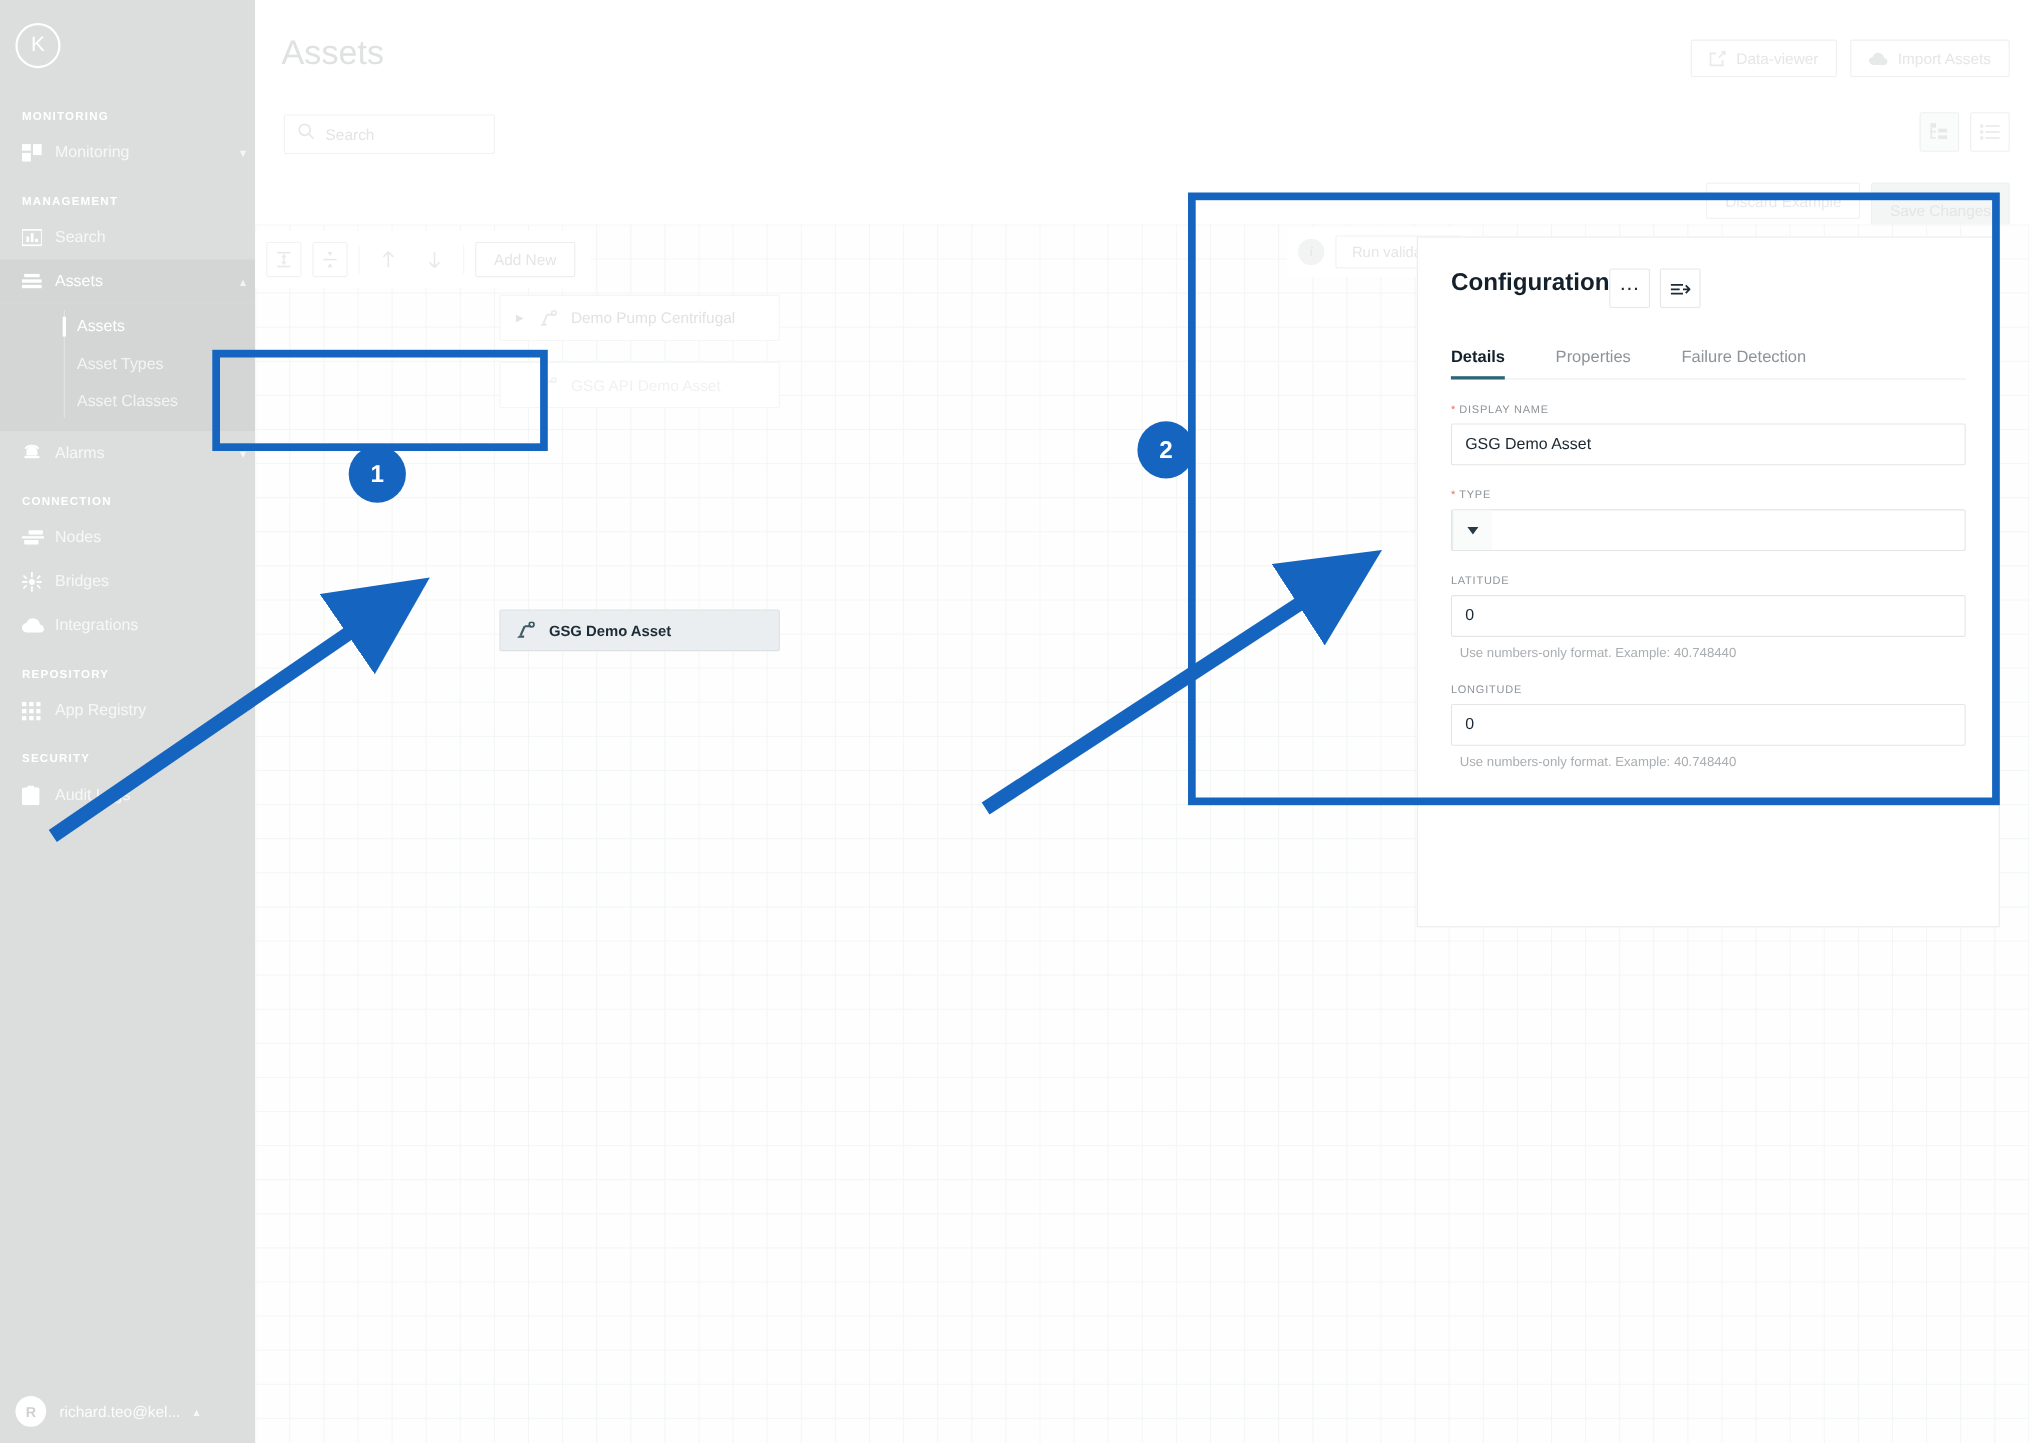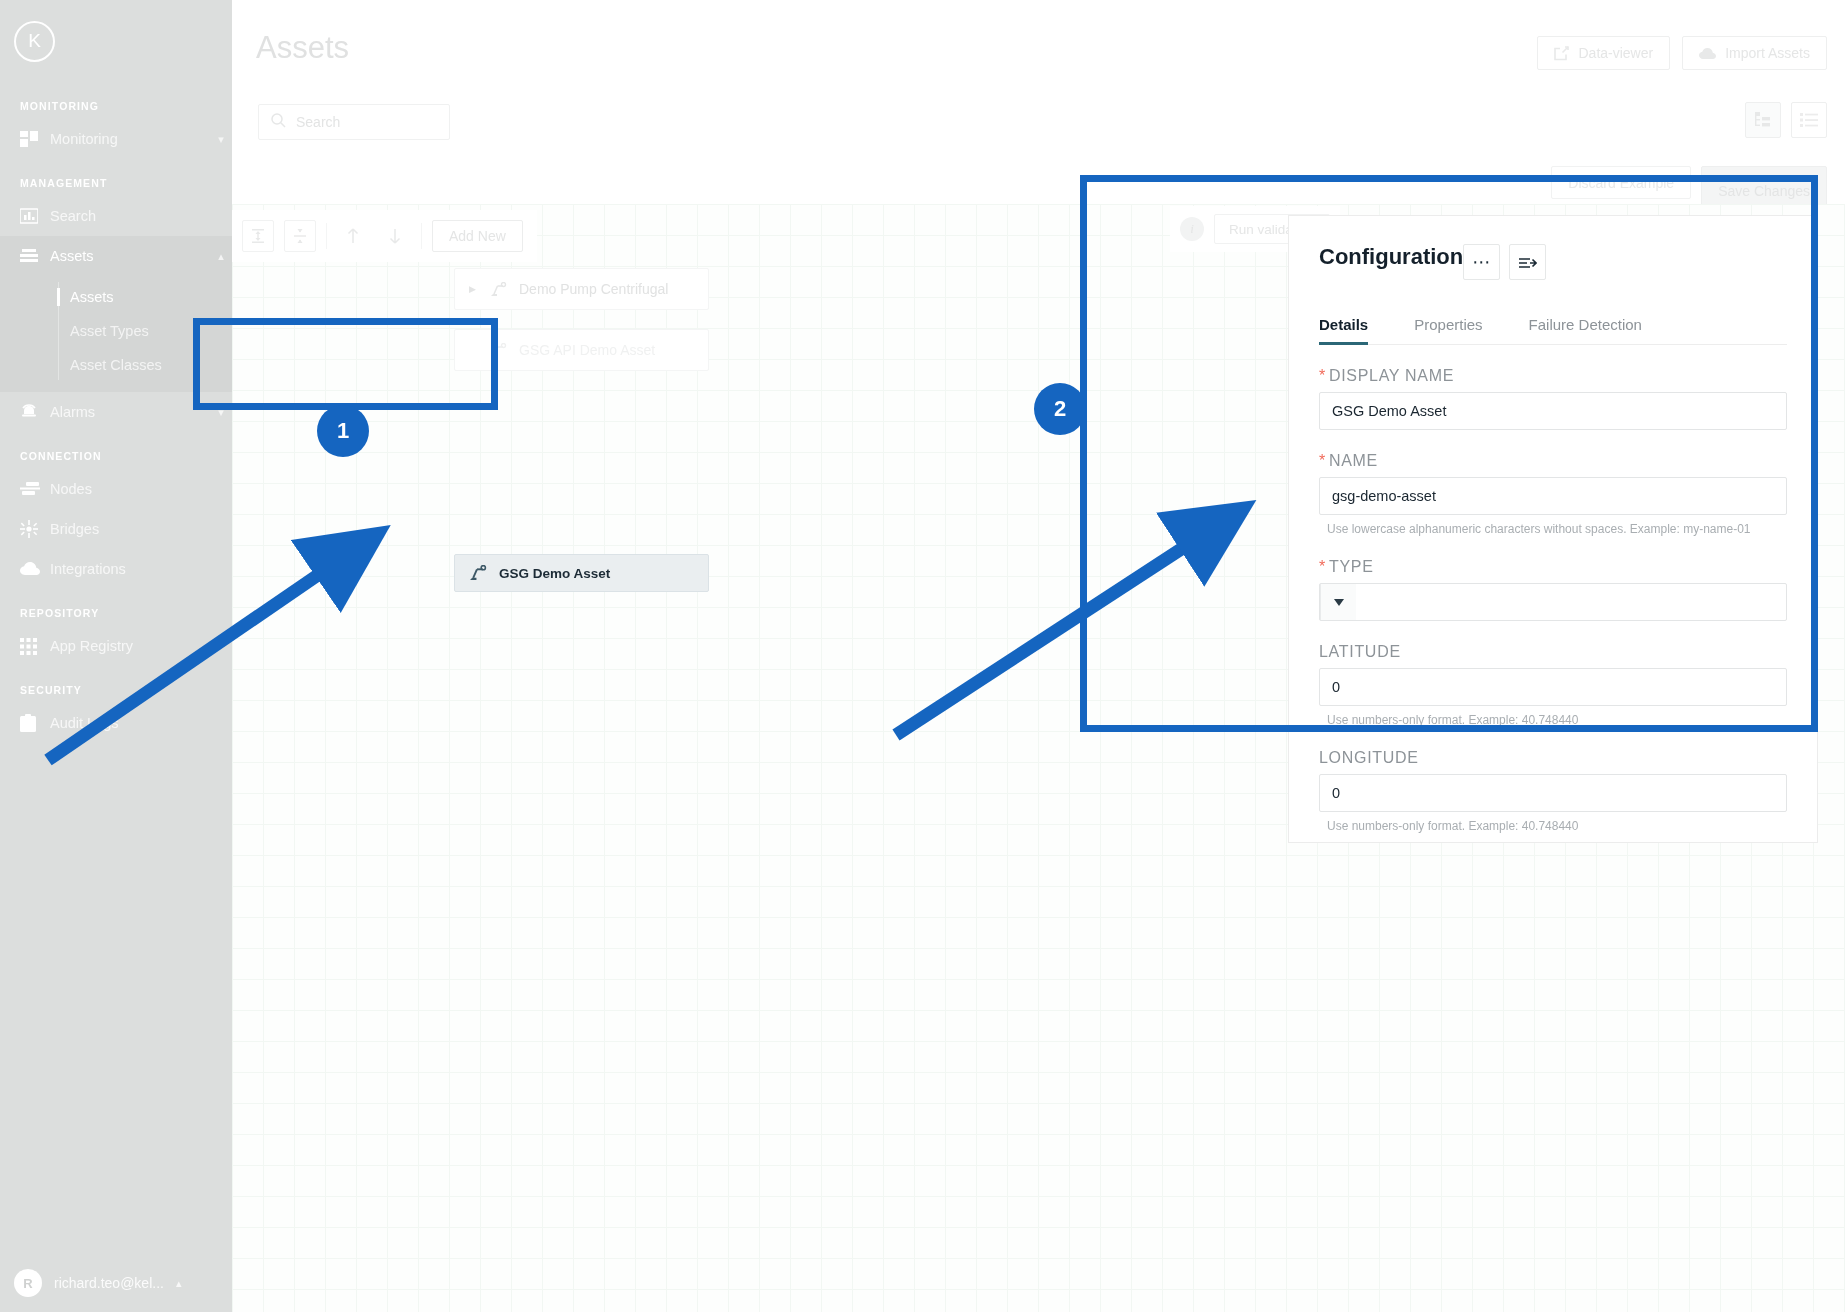--- a/index.html
+++ b/index.html
@@ -195,21 +195,21 @@
     position: relative;
   }
   .tab.active { color: #12202c; font-weight: 700; }
   .tab.active::after {
     content: ""; position: absolute; left: 0; right: 0; bottom: -1px;
     height: 3px; background: #2b6777;
   }
 
   .field { margin-top: 22px; }
   .field-label {
-    font-size: 16px; letter-spacing: .7px; color: #8d9398;
+    font-size: 10px; letter-spacing: .7px; color: #8d9398;
     text-transform: uppercase; margin-bottom: 7px;
   }
   .req { color: #f16a5a; margin-right: 3px; }
   .input-box {
     height: 38px; border: 1px solid #e3e5e6; border-radius: 2px;
     display: flex; align-items: center; padding: 0 12px;
     font-size: 14.5px; color: #1a2630; background: #fff;
   }
   .hint { font-size: 12px; color: #a9aeb2; margin-top: 7px; padding-left: 8px; }
   .select-box { display: flex; border: 1px solid #e3e5e6; border-radius: 2px; height: 38px; }
@@ -551,27 +551,20 @@
       <div class="tab">Failure Detection</div>
     </div>
 
     <div class="field">
       <div class="field-label">
         <span class="req">*</span><span>DISPLAY NAME</span>
       </div>
       <div class="input-box">GSG Demo Asset</div>
     </div>
 
-    <div class="field">
-      <div class="field-label">
-        <span class="req">*</span><span>NAME</span>
-      </div>
-      <div class="input-box">gsg-demo-asset</div>
-      <div class="hint">Use lowercase alphanumeric characters without spaces. Example: my-name-01</div>
-    </div>
 
     <div class="field">
       <div class="field-label">
         <span class="req">*</span><span>TYPE</span>
       </div>
       <div class="select-box">
         <div class="select-arrow">
             <span class="caret-dn"></span>
           </div>
       </div>

